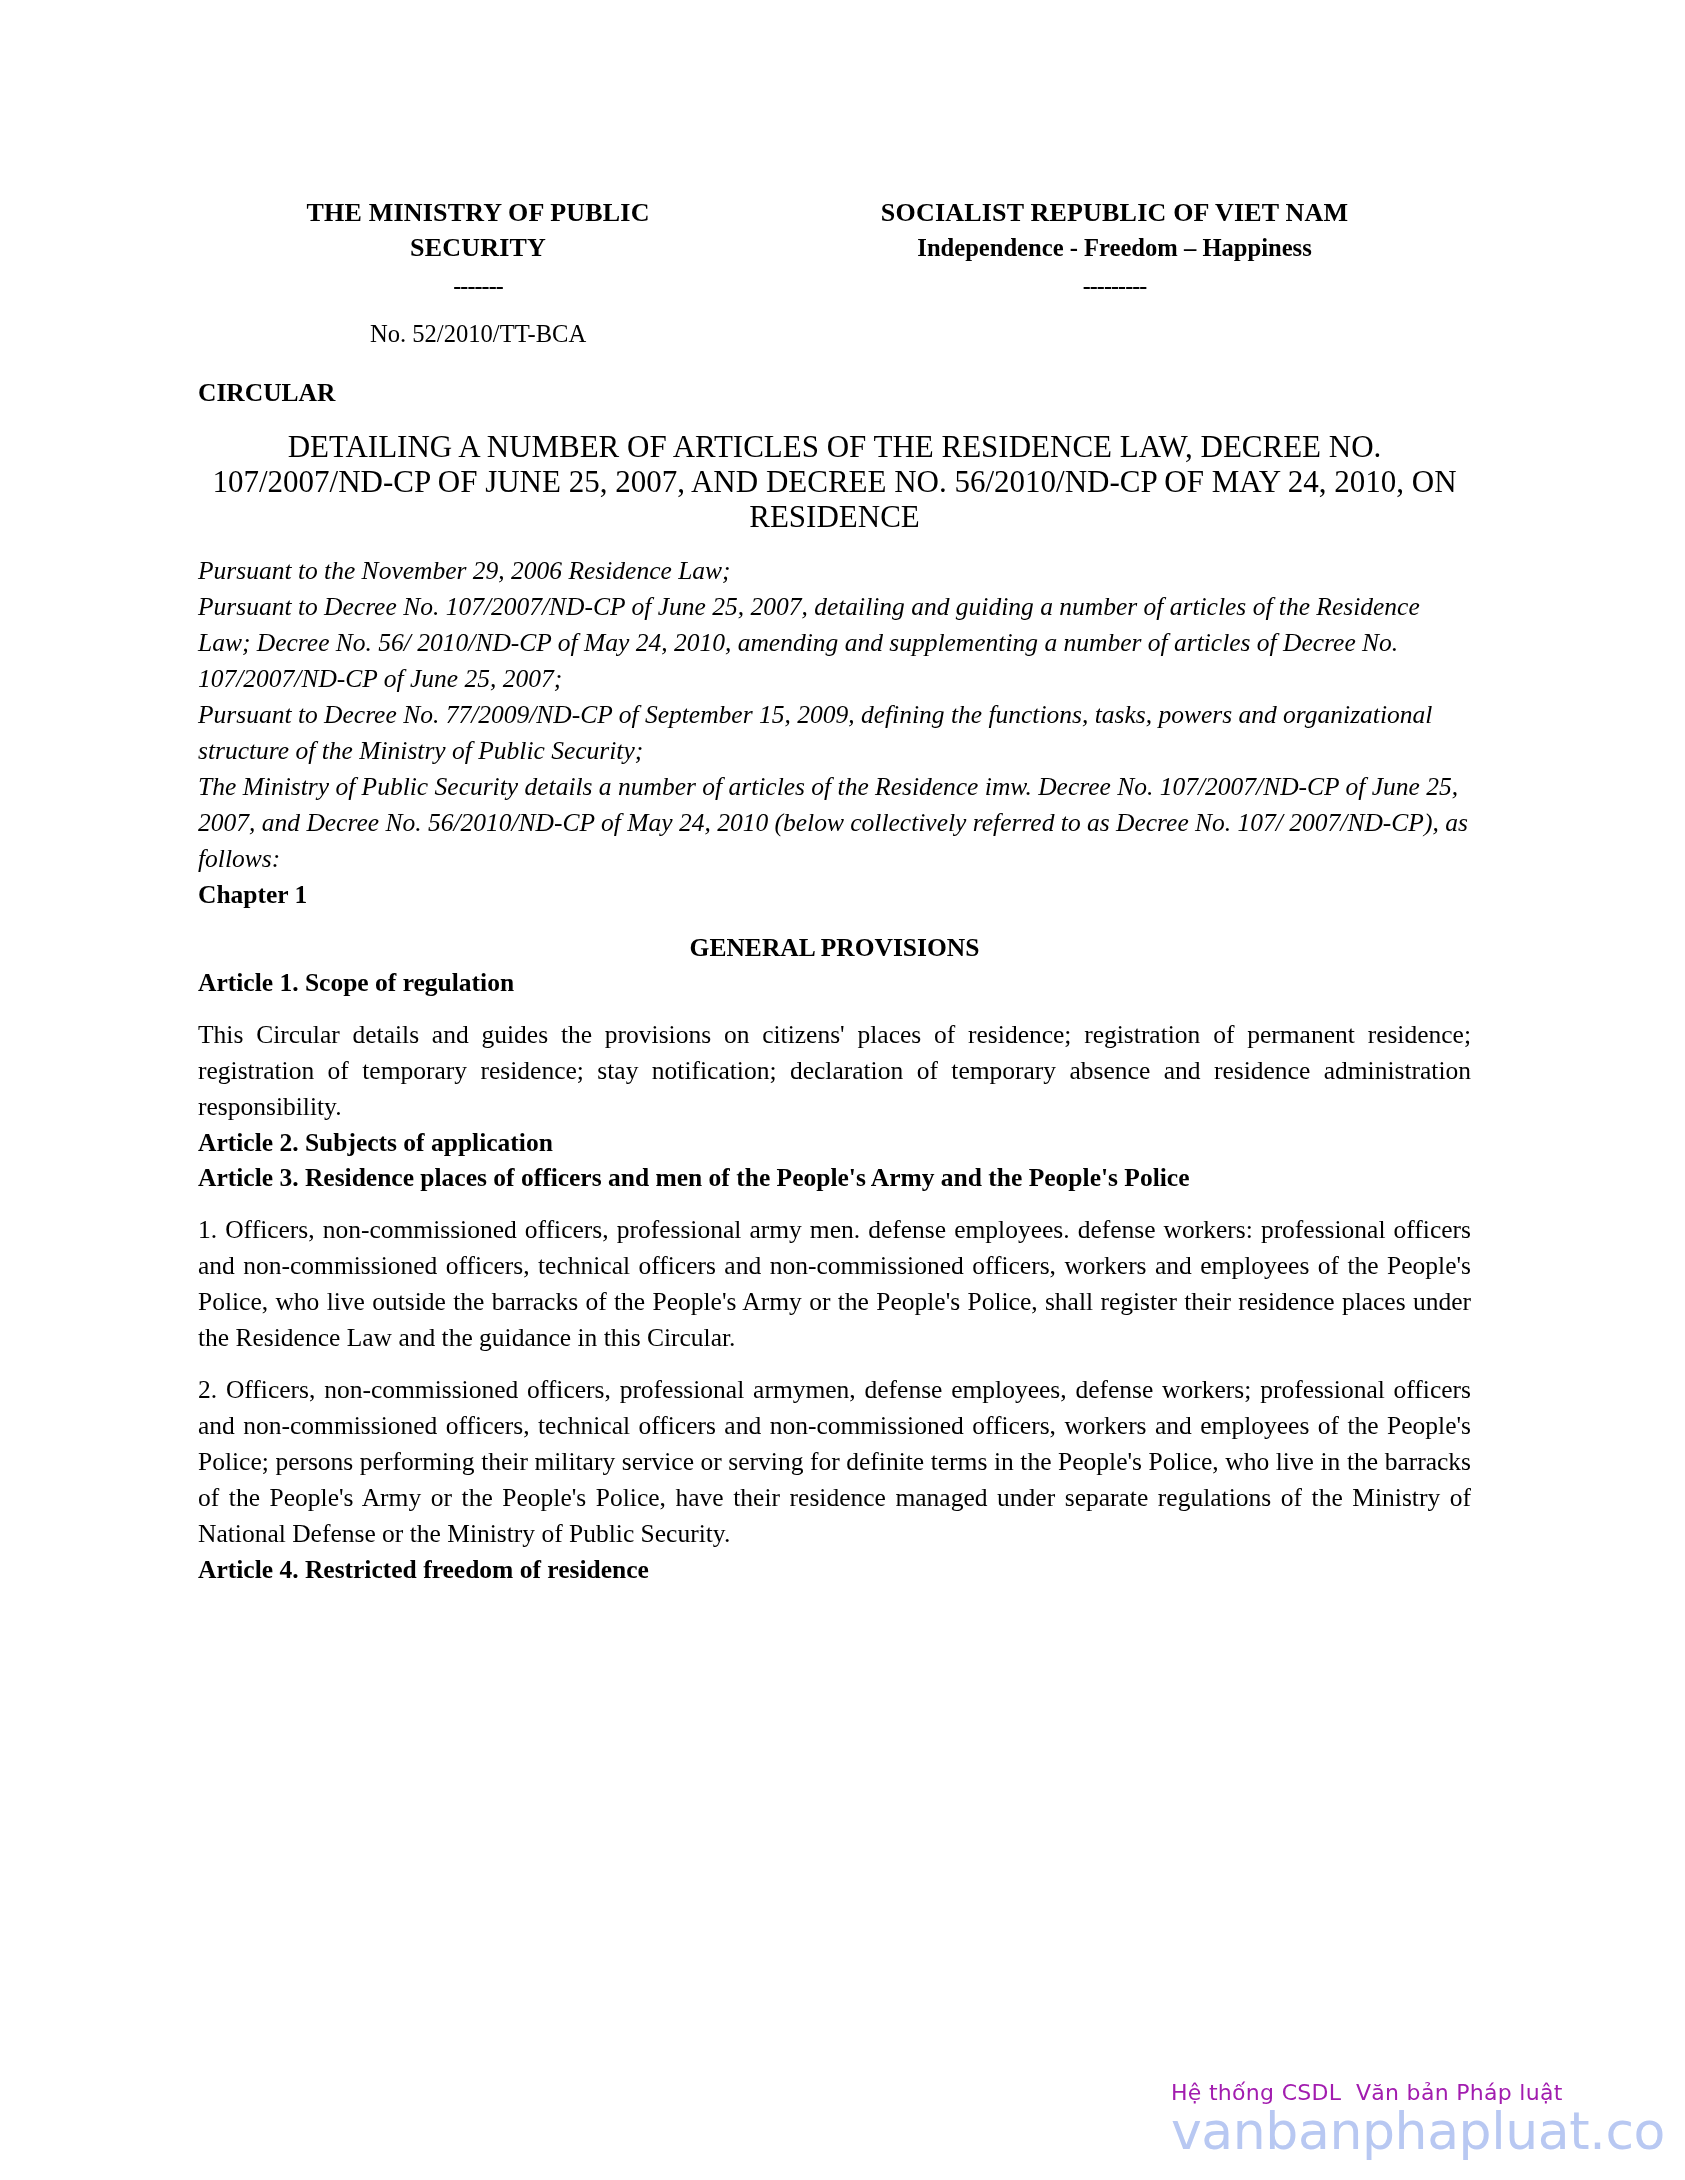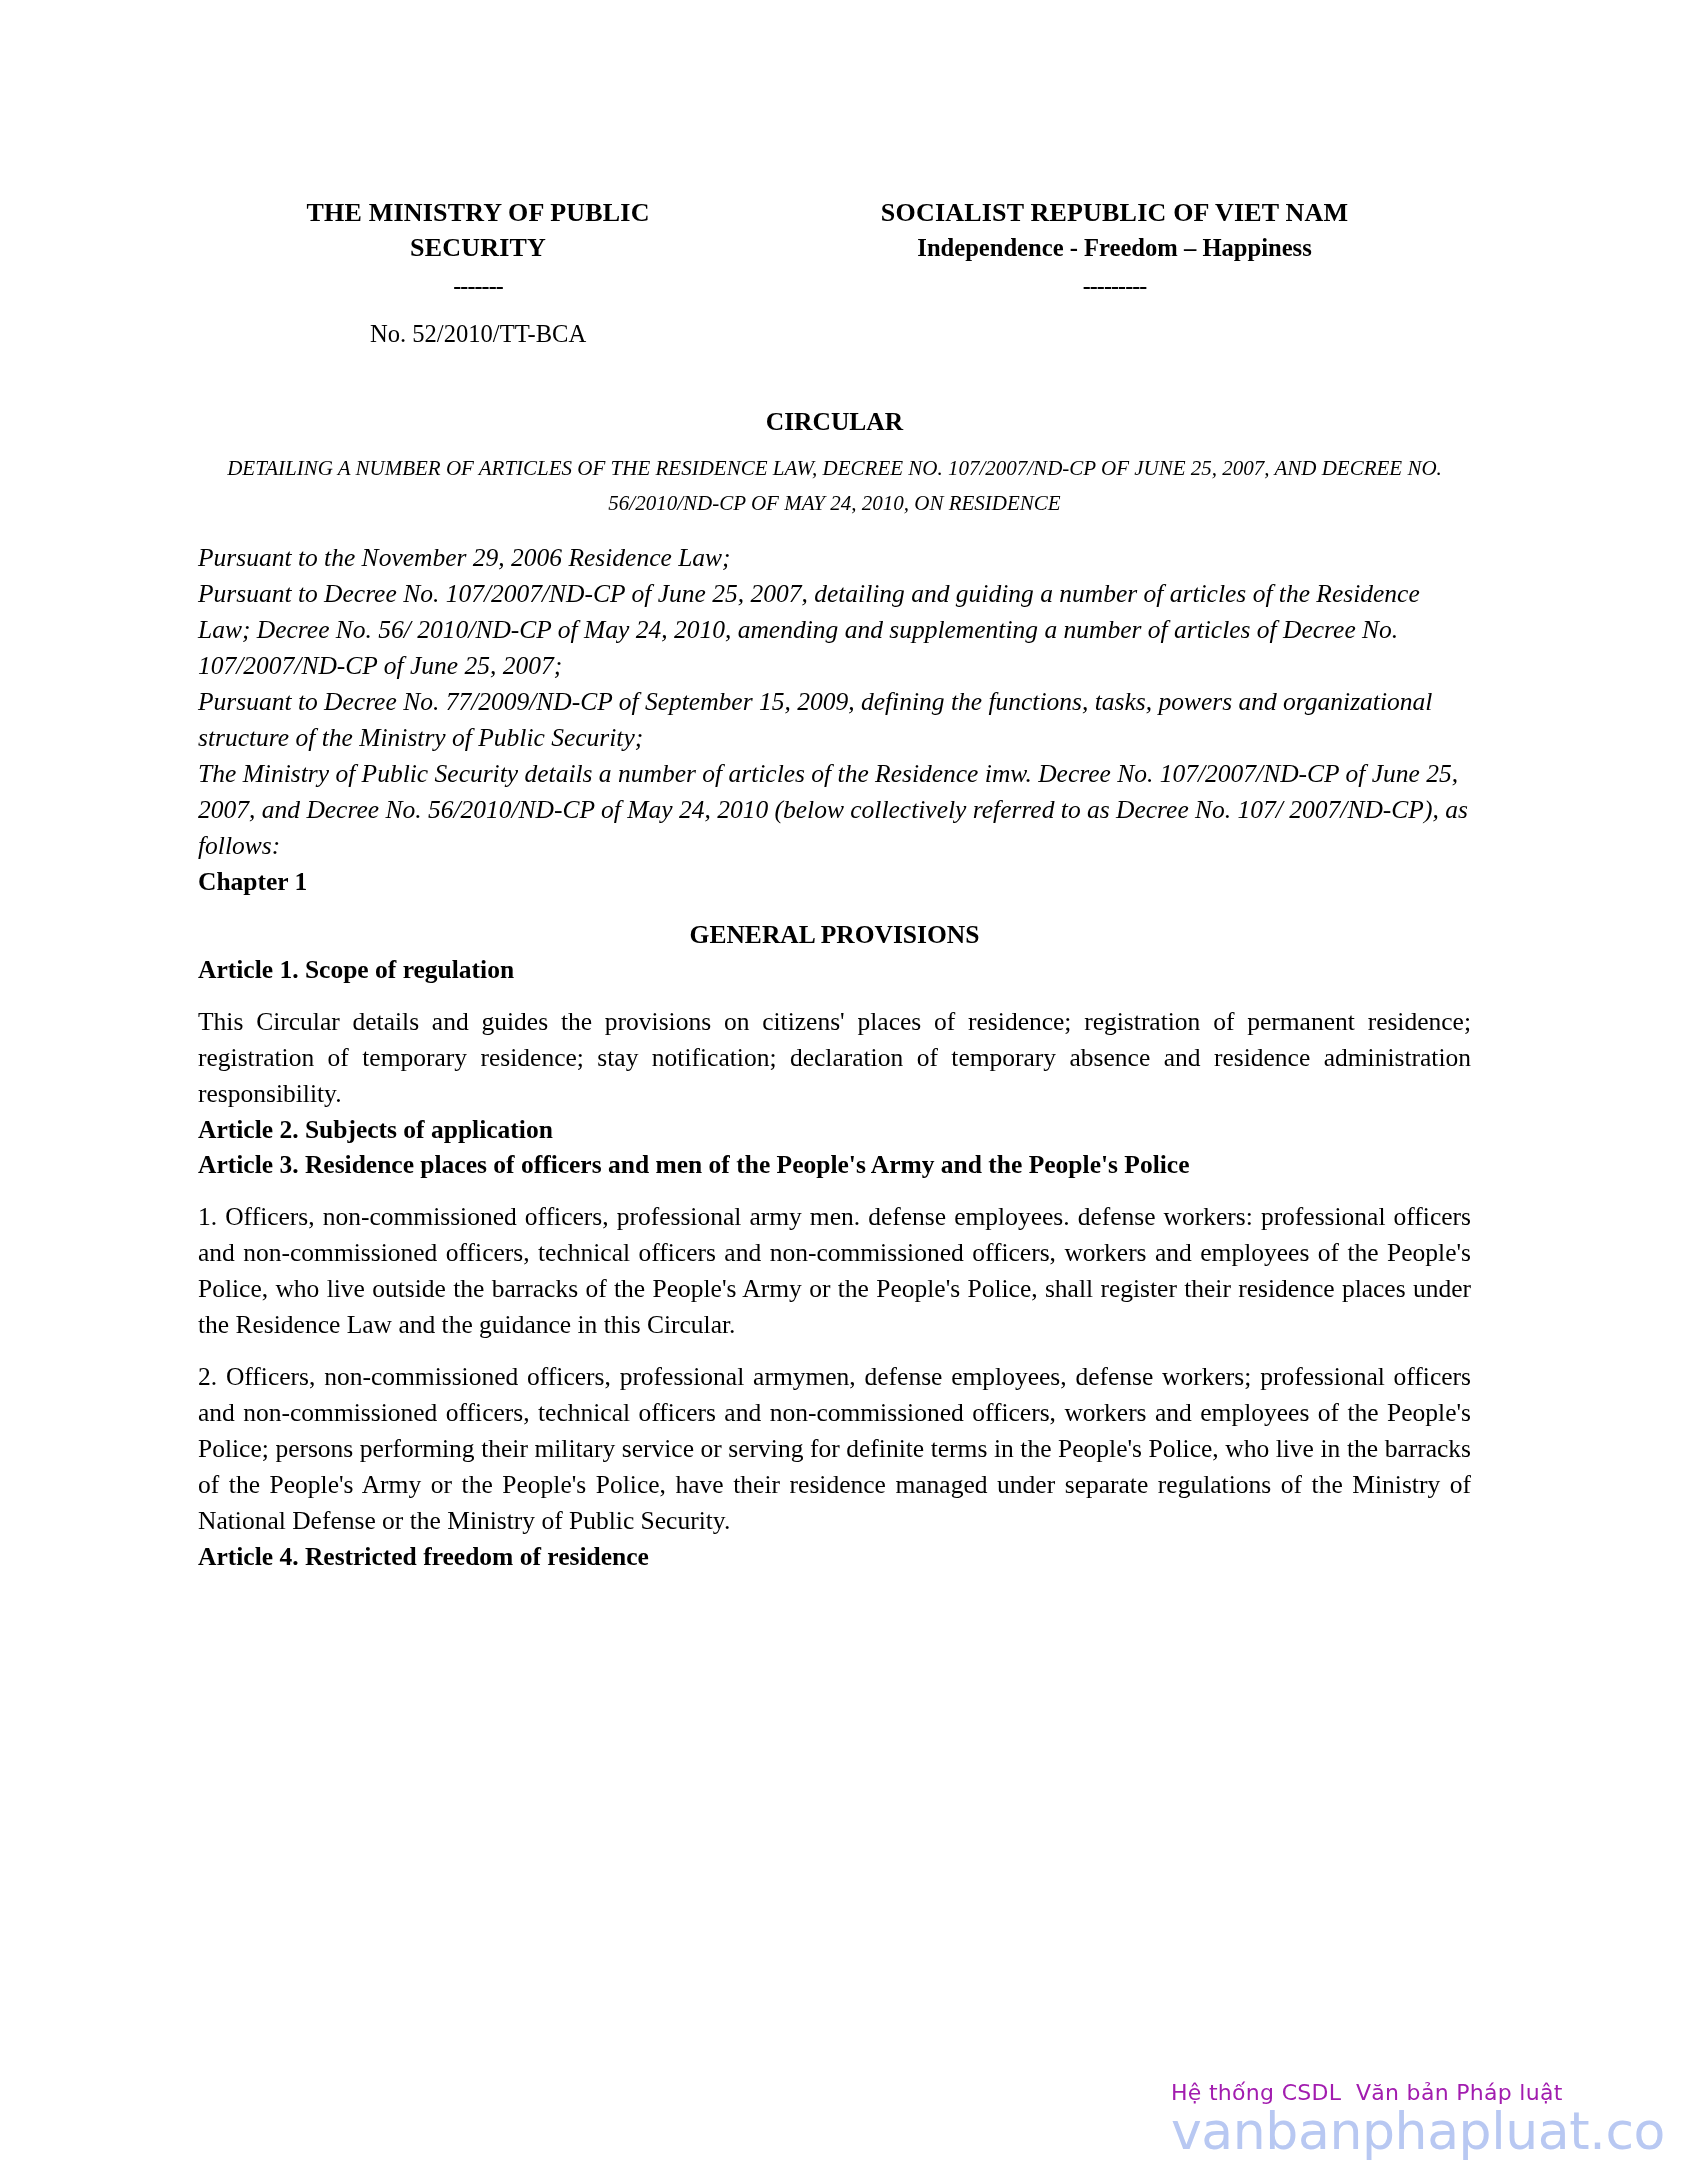--- a/index.html
+++ b/index.html
@@ -64,33 +64,32 @@
     font-size: 24.6px;
     font-style: italic;
     line-height: 39px;
     margin-top: 11.4px;
     text-align: right;
     padding-right: 33px;
   }
 
   
   .circular-title {
-    text-align: center;
+    text-align: left;
     font-weight: bold;
     font-size: 25.5px;
     line-height: 35px;
-    margin-top: 51px;
+    margin-top: 22px;
   }
   .circular-subject {
     text-align: center;
-    font-size: 21px;
+    font-size: 31px;
     line-height: 35px;
-    margin-top: 12px;
+    margin-top: 19px;
     padding: 0 8.8px;
-    font-style: italic;
   }
 
   
   .preamble {
     font-style: italic;
     font-size: 25.5px;
     line-height: 36px;
     margin-top: 19.3px;
   }
   .preamble p { text-indent: 0; }

